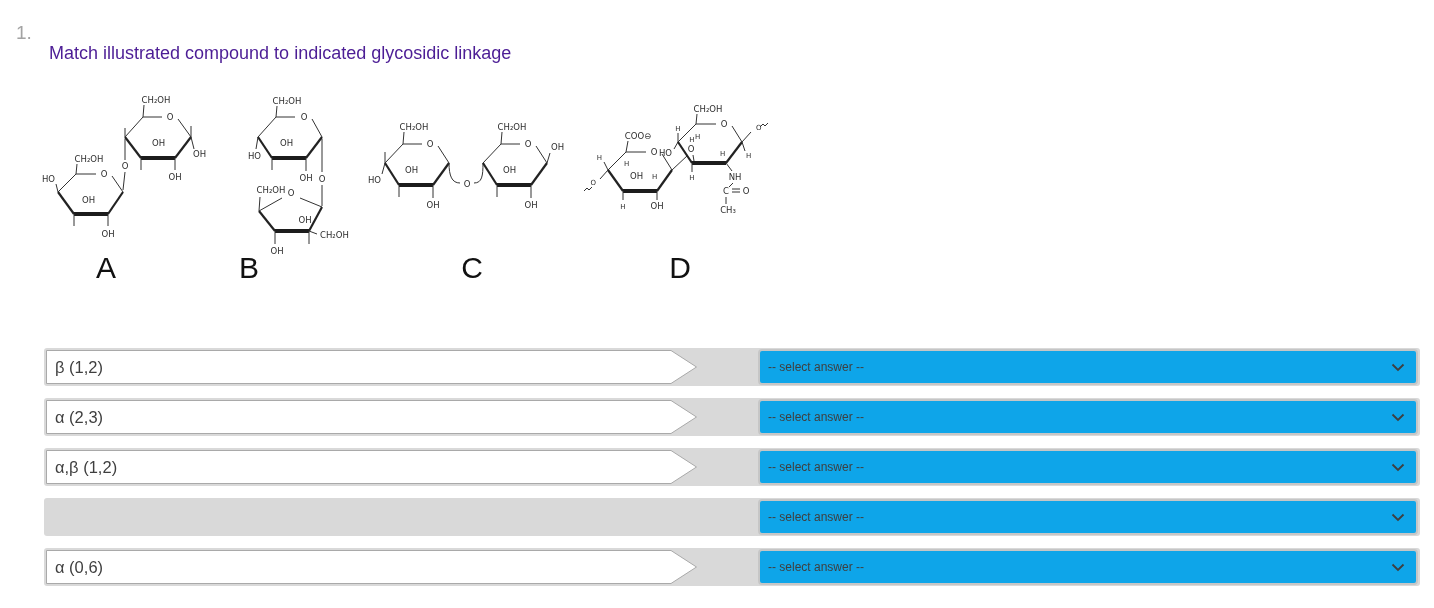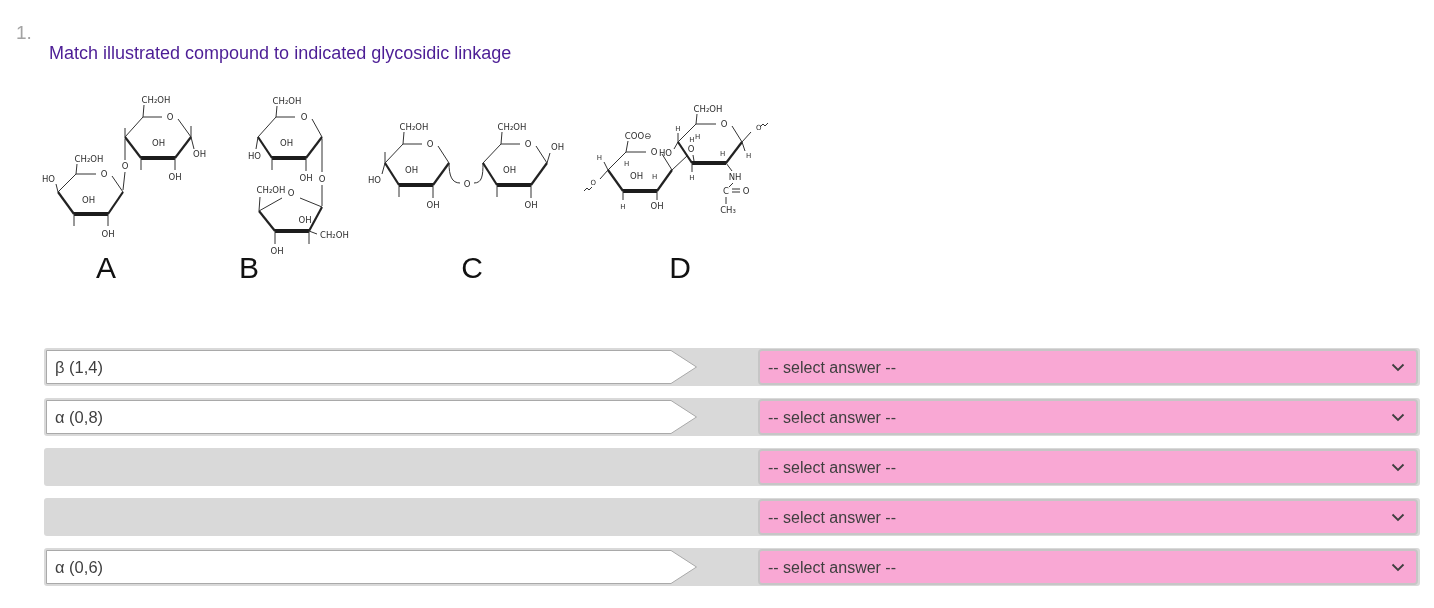--- a/index.html
+++ b/index.html
@@ -23,23 +23,23 @@
   .rows{position:absolute;left:44px;top:348px;width:1376px;}
   .match-row{position:relative;width:1376px;height:38px;margin-bottom:12px;
     background:#d9d9d9;border-radius:3px;}
   .banner{position:absolute;left:2px;top:2px;width:651px;height:34px;}
   .banner svg{position:absolute;left:0;top:0;width:651px;height:34px;}
   .banner polygon{fill:#ffffff;stroke:#a9a9a9;stroke-width:1;}
   .banner-label{position:absolute;left:9px;top:0;line-height:34px;font-size:16.5px;color:#3f3f3f;}
   .answer-wrap{position:absolute;left:714px;top:1px;width:660px;height:36px;}
   select.answer{
     -webkit-appearance:none;appearance:none;width:660px;height:36px;
-    background:#f9a8d4;border:2px solid #c6c6c6;border-radius:4px;
+    background:#0ea5e9;border:2px solid #c6c6c6;border-radius:4px;
     font-family:"Liberation Sans","DejaVu Sans",sans-serif;
-    font-size:16px;color:#3f3f3f;padding:0 34px 0 8px;outline:none;
+    font-size:12px;color:#3f3f3f;padding:0 34px 0 8px;outline:none;
   }
   .chev{position:absolute;right:13px;top:14px;pointer-events:none;}
 </style>
 </head>
 <body>
 
 <div class="question">
   <span class="qnum">1.</span>
   <span class="qtext">Match illustrated compound to indicated glycosidic linkage</span>
 </div>
@@ -233,76 +233,82 @@
   </g>
 </svg>
 
 <div class="rows">
 
   <div class="match-row">
     <div class="banner">
       <svg viewBox="0 0 651 34" preserveAspectRatio="none">
           <polygon points="0.5,0.5 625,0.5 650.5,17 625,33.5 0.5,33.5"></polygon>
         </svg>
-      <span class="banner-label">β (1,4)</span>
+      <span class="banner-label">β (1,2)</span>
     </div>
     <div class="answer-wrap">
       <select class="answer">
         <option>-- select answer --</option>
       </select>
       <svg class="chev" width="14" height="9" viewBox="0 0 14 9">
           <polyline points="1.5,1.5 7,7 12.5,1.5" fill="none" stroke="#3f3f3f" stroke-width="1.8"></polyline>
         </svg>
     </div>
   </div>
 
   <div class="match-row">
     <div class="banner">
       <svg viewBox="0 0 651 34" preserveAspectRatio="none">
           <polygon points="0.5,0.5 625,0.5 650.5,17 625,33.5 0.5,33.5"></polygon>
         </svg>
-      <span class="banner-label">α (0,8)</span>
-    </div>
-    <div class="answer-wrap">
-      <select class="answer">
-        <option>-- select answer --</option>
-      </select>
-      <svg class="chev" width="14" height="9" viewBox="0 0 14 9">
-          <polyline points="1.5,1.5 7,7 12.5,1.5" fill="none" stroke="#3f3f3f" stroke-width="1.8"></polyline>
-        </svg>
-    </div>
-  </div>
-
-  <div class="match-row">
-    <div class="answer-wrap">
-      <select class="answer">
-        <option>-- select answer --</option>
-      </select>
-      <svg class="chev" width="14" height="9" viewBox="0 0 14 9">
-          <polyline points="1.5,1.5 7,7 12.5,1.5" fill="none" stroke="#3f3f3f" stroke-width="1.8"></polyline>
-        </svg>
-    </div>
-  </div>
-
-  <div class="match-row">
+      <span class="banner-label">α (2,3)</span>
+    </div>
     <div class="answer-wrap">
       <select class="answer">
         <option>-- select answer --</option>
       </select>
       <svg class="chev" width="14" height="9" viewBox="0 0 14 9">
           <polyline points="1.5,1.5 7,7 12.5,1.5" fill="none" stroke="#3f3f3f" stroke-width="1.8"></polyline>
         </svg>
     </div>
   </div>
 
   <div class="match-row">
     <div class="banner">
       <svg viewBox="0 0 651 34" preserveAspectRatio="none">
           <polygon points="0.5,0.5 625,0.5 650.5,17 625,33.5 0.5,33.5"></polygon>
         </svg>
+      <span class="banner-label">α,β (1,2)</span>
+    </div>
+    <div class="answer-wrap">
+      <select class="answer">
+        <option>-- select answer --</option>
+      </select>
+      <svg class="chev" width="14" height="9" viewBox="0 0 14 9">
+          <polyline points="1.5,1.5 7,7 12.5,1.5" fill="none" stroke="#3f3f3f" stroke-width="1.8"></polyline>
+        </svg>
+    </div>
+  </div>
+
+  <div class="match-row">
+    <div class="answer-wrap">
+      <select class="answer">
+        <option>-- select answer --</option>
+      </select>
+      <svg class="chev" width="14" height="9" viewBox="0 0 14 9">
+          <polyline points="1.5,1.5 7,7 12.5,1.5" fill="none" stroke="#3f3f3f" stroke-width="1.8"></polyline>
+        </svg>
+    </div>
+  </div>
+
+  <div class="match-row">
+    <div class="banner">
+      <svg viewBox="0 0 651 34" preserveAspectRatio="none">
+          <polygon points="0.5,0.5 625,0.5 650.5,17 625,33.5 0.5,33.5"></polygon>
+        </svg>
       <span class="banner-label">α (0,6)</span>
     </div>
     <div class="answer-wrap">
       <select class="answer">
         <option>-- select answer --</option>
       </select>
       <svg class="chev" width="14" height="9" viewBox="0 0 14 9">
           <polyline points="1.5,1.5 7,7 12.5,1.5" fill="none" stroke="#3f3f3f" stroke-width="1.8"></polyline>
         </svg>
     </div>

